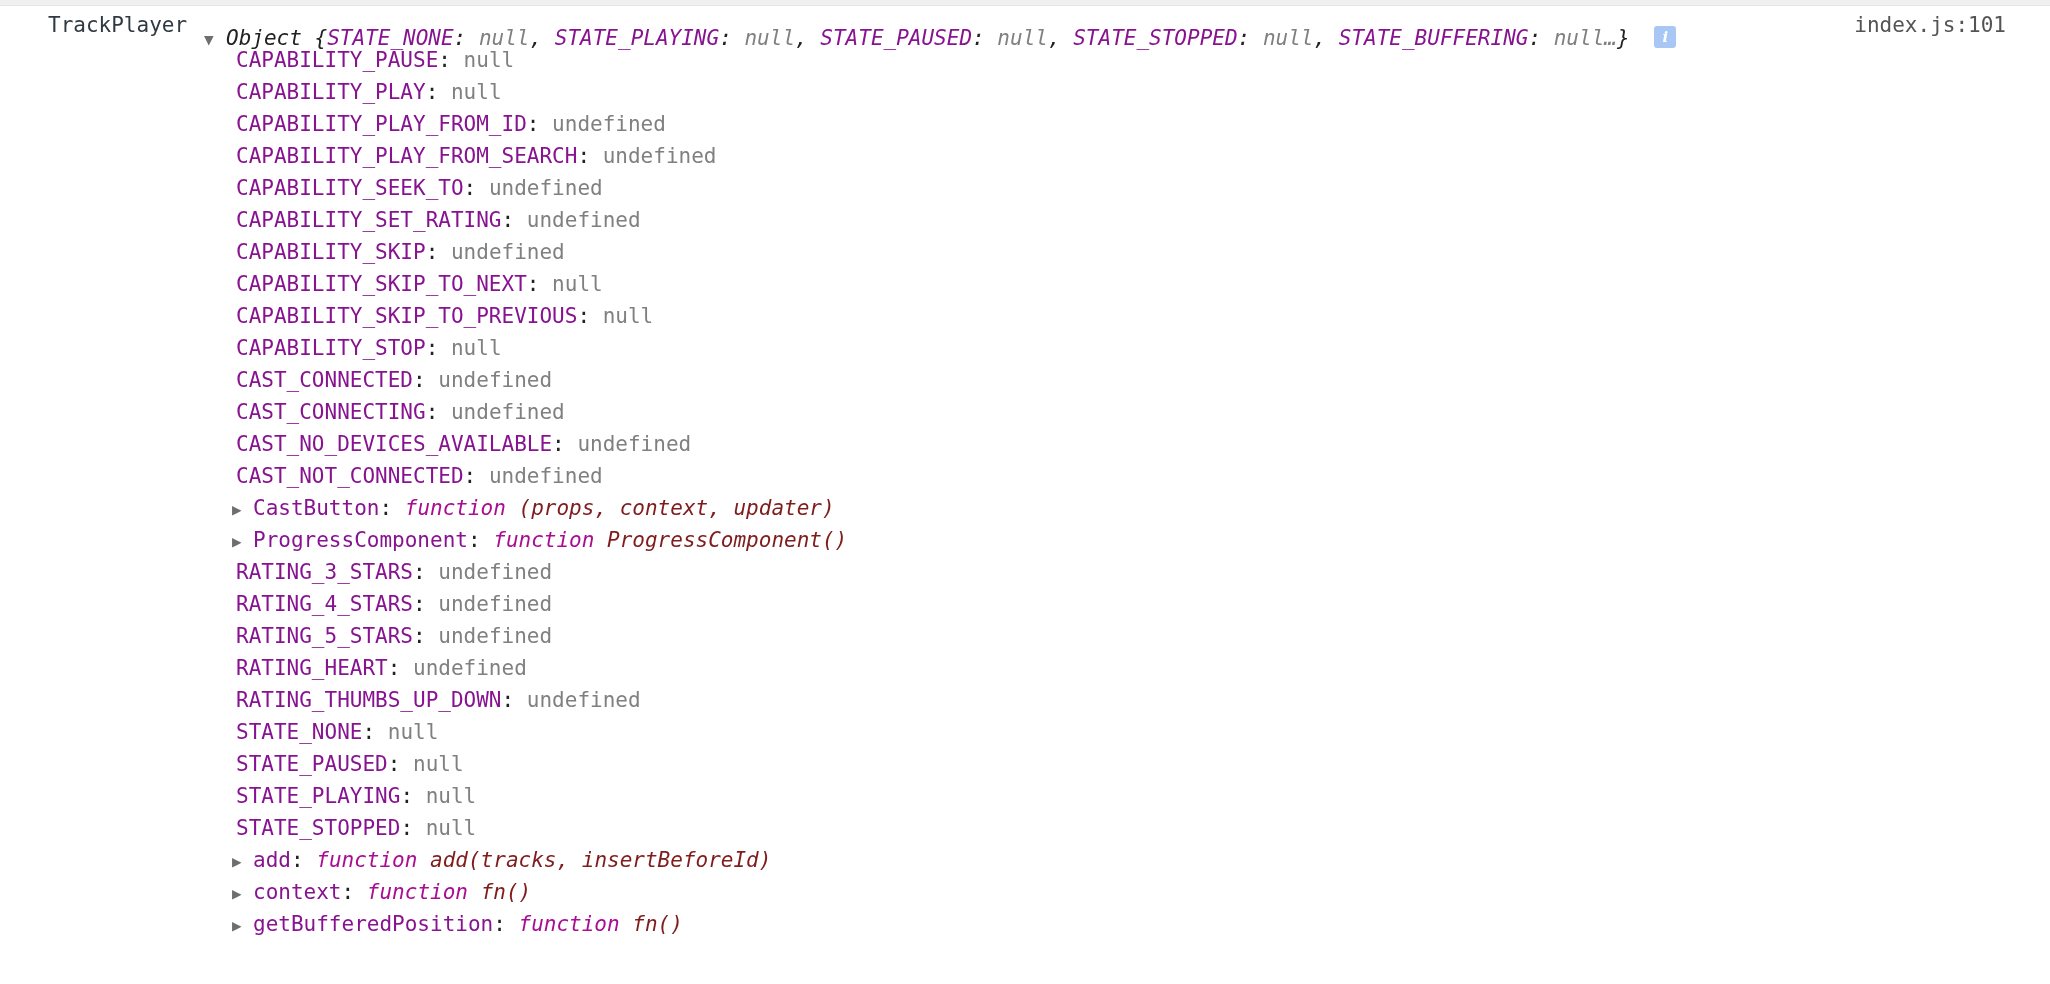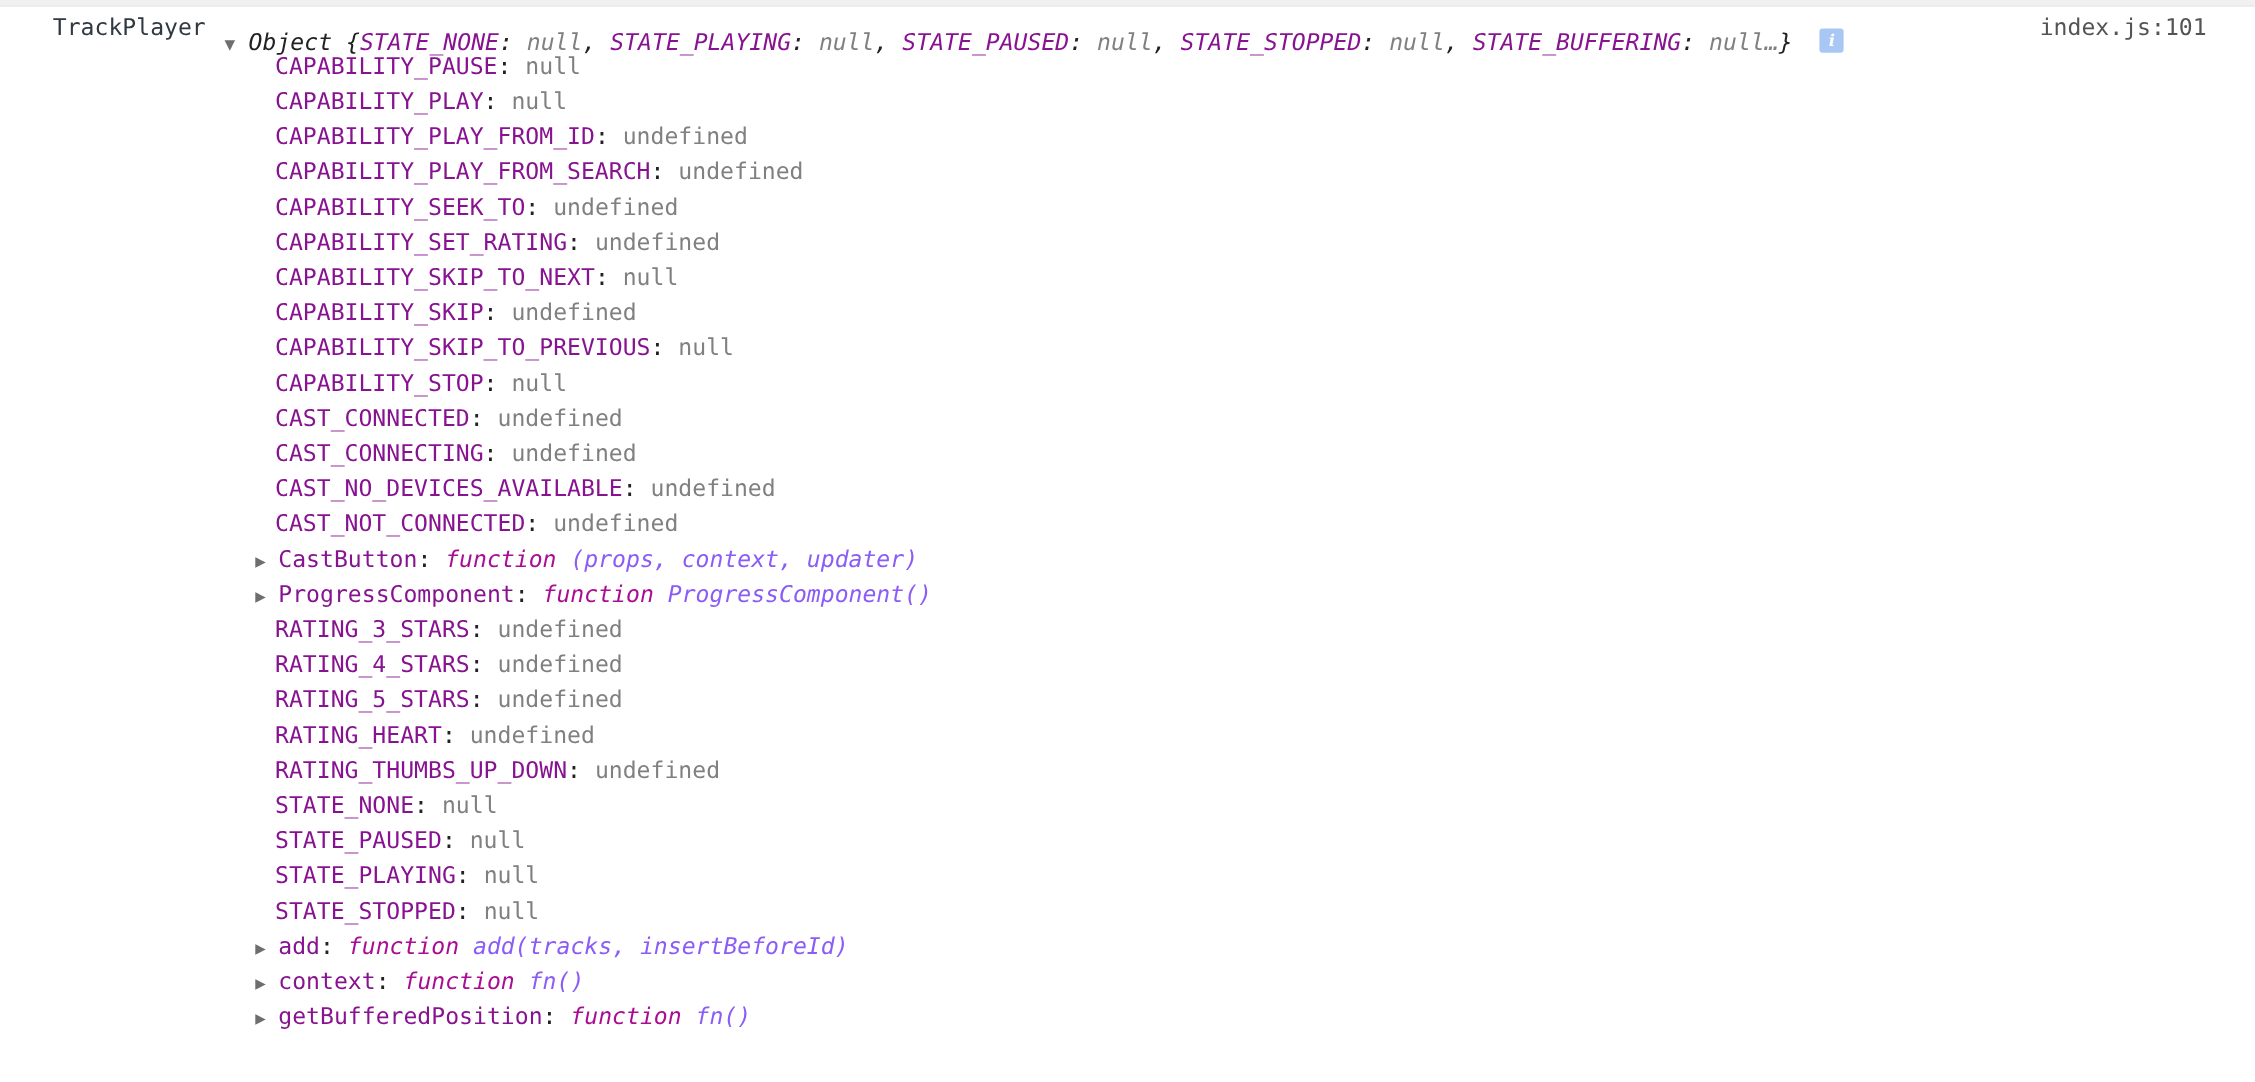--- a/index.html
+++ b/index.html
@@ -54,21 +54,21 @@
     .header-content {
       position: absolute;
       left: 204px;
       margin-top: 13px;
     }
     .italic { font-style: italic; }
     .key { color: #881391; }
     .colon { color: #222222; }
     .null { color: #808080; }
     .fnkw { color: #aa0d91; font-style: italic; }
-    .fnsig { color: #8b5cf6; font-style: italic; }
+    .fnsig { color: #7f1d1d; font-style: italic; }
     .info-badge {
       display: inline-block;
       width: 22px; height: 22px;
       line-height: 22px;
       border-radius: 3px;
       background: #a8c7f5;
       color: #ffffff;
       font-family: "DejaVu Serif", serif;
       font-style: italic;
       font-weight: bold;
@@ -85,21 +85,21 @@
       top: 0;
       color: #545454;
       cursor: pointer;
       text-align: right;
     }
     .prop {
       position: absolute;
       left: 232px;
     }
     .prop .tri { width: 21px; }
-    .prop.no-tri { left: 250px; }
+    .prop.no-tri { left: 236px; }
   </style>
 </head>
 <body>
 
 <div class="topline"></div>
 
 <div class="console">
   <div class="header-row">
     <span class="var-name">TrackPlayer</span>
     <span class="header-content">
@@ -122,24 +122,24 @@
       <div class="row">
         <span class="prop no-tri"><span class="key">CAPABILITY_PLAY_FROM_SEARCH</span><span class="colon">: </span><span class="null">undefined</span></span>
       </div>
       <div class="row">
         <span class="prop no-tri"><span class="key">CAPABILITY_SEEK_TO</span><span class="colon">: </span><span class="null">undefined</span></span>
       </div>
       <div class="row">
         <span class="prop no-tri"><span class="key">CAPABILITY_SET_RATING</span><span class="colon">: </span><span class="null">undefined</span></span>
       </div>
       <div class="row">
+        <span class="prop no-tri"><span class="key">CAPABILITY_SKIP</span><span class="colon">: </span><span class="null">undefined</span></span>
+      </div>
+      <div class="row">
         <span class="prop no-tri"><span class="key">CAPABILITY_SKIP_TO_NEXT</span><span class="colon">: </span><span class="null">null</span></span>
-      </div>
-      <div class="row">
-        <span class="prop no-tri"><span class="key">CAPABILITY_SKIP</span><span class="colon">: </span><span class="null">undefined</span></span>
       </div>
       <div class="row">
         <span class="prop no-tri"><span class="key">CAPABILITY_SKIP_TO_PREVIOUS</span><span class="colon">: </span><span class="null">null</span></span>
       </div>
       <div class="row">
         <span class="prop no-tri"><span class="key">CAPABILITY_STOP</span><span class="colon">: </span><span class="null">null</span></span>
       </div>
       <div class="row">
         <span class="prop no-tri"><span class="key">CAST_CONNECTED</span><span class="colon">: </span><span class="null">undefined</span></span>
       </div>

